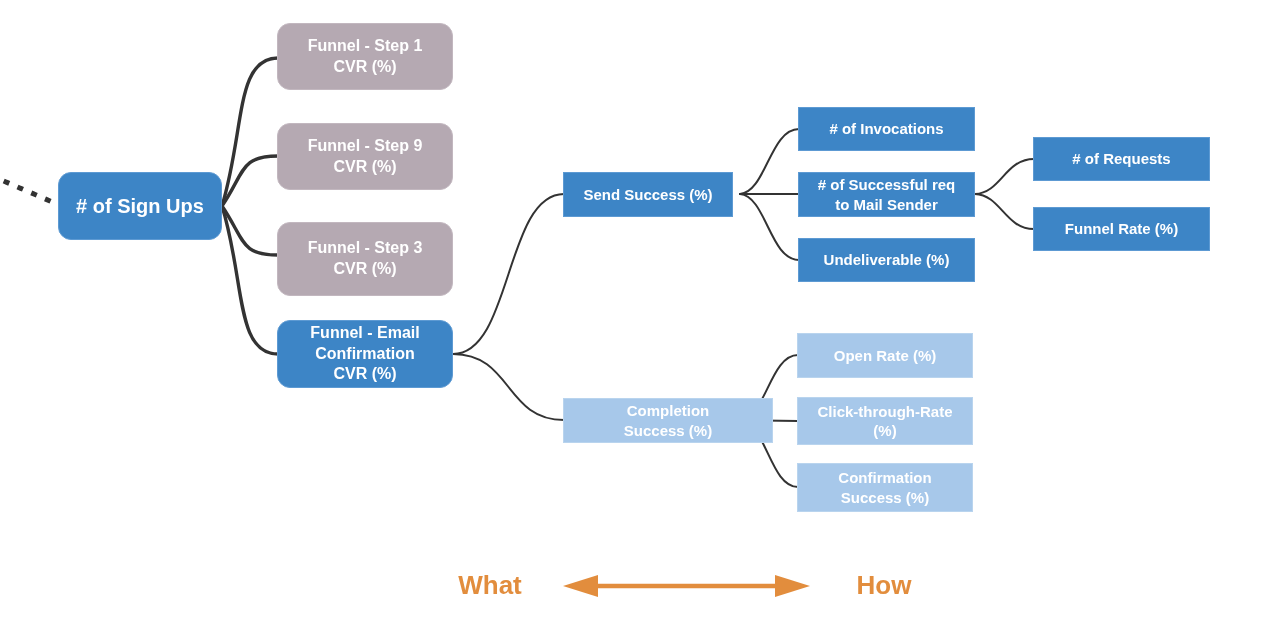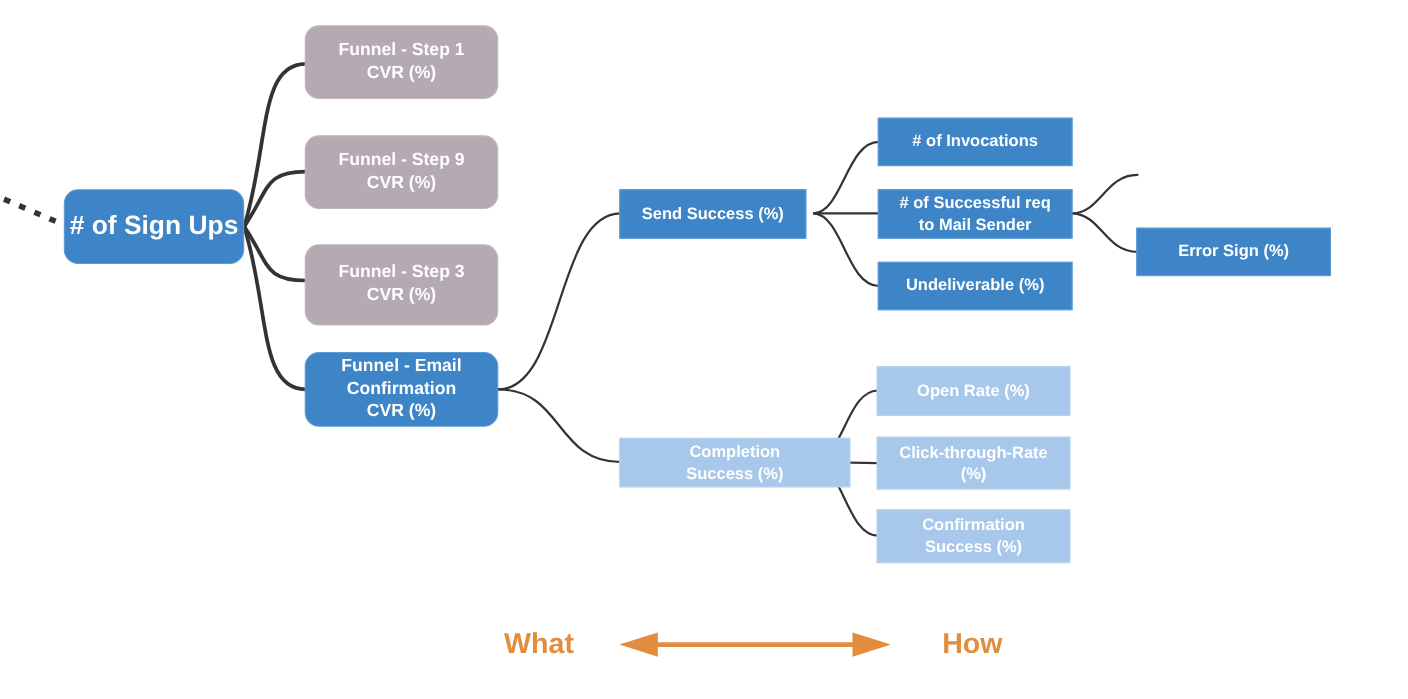--- a/index.html
+++ b/index.html
@@ -55,21 +55,21 @@
     <path class="wire" d="M740,420 L798,421"></path>
     <path class="wire" d="M740,420 C766,422 770,487 798,487"></path>
 
     <g>
       <line class="axis-line" x1="594" y1="586" x2="780" y2="586"></line>
       <polygon class="axis-head" points="563,586 598,575 598,597"></polygon>
       <polygon class="axis-head" points="810,586 775,575 775,597"></polygon>
     </g>
   </svg>
 
-  <div class="node rounded blue" style="left:58px;top:172px;width:164px;height:68px;font-size:24px;"># of Sign Ups</div>
+  <div class="node rounded blue" style="left:58px;top:172px;width:164px;height:68px;font-size:20px;"># of Sign Ups</div>
 
   <div class="node rounded mauve" style="left:277px;top:23px;width:176px;height:67px;font-size:16px;">Funnel - Step 1
 CVR (%)</div>
 
   <div class="node rounded mauve" style="left:277px;top:123px;width:176px;height:67px;font-size:16px;">Funnel - Step 9
 CVR (%)</div>
 
   <div class="node rounded mauve" style="left:277px;top:222px;width:176px;height:74px;font-size:16px;">Funnel - Step 3
 CVR (%)</div>
 
@@ -79,22 +79,23 @@
 
   <div class="node blue" style="left:563px;top:172px;width:170px;height:45px;font-size:15px;">Send Success (%)</div>
 
   <div class="node blue" style="left:798px;top:107px;width:177px;height:44px;font-size:15px;"># of Invocations</div>
 
   <div class="node blue" style="left:798px;top:172px;width:177px;height:45px;font-size:15px;"># of Successful req
 to Mail Sender</div>
 
   <div class="node blue" style="left:798px;top:238px;width:177px;height:44px;font-size:15px;">Undeliverable (%)</div>
 
+  <div class="node blue" style="left:1033px;top:137px;width:177px;height:44px;font-size:15px;"># of Requests</div>
 
-  <div class="node blue" style="left:1033px;top:207px;width:177px;height:44px;font-size:15px;">Error Sign (%)</div>
+  <div class="node blue" style="left:1033px;top:207px;width:177px;height:44px;font-size:15px;">Funnel Rate (%)</div>
 
   <div class="node lightblue" style="left:563px;top:398px;width:210px;height:45px;font-size:15px;">Completion
 Success (%)</div>
 
   <div class="node lightblue" style="left:797px;top:333px;width:176px;height:45px;font-size:15px;">Open Rate (%)</div>
 
   <div class="node lightblue" style="left:797px;top:397px;width:176px;height:48px;font-size:15px;">Click-through-Rate
 (%)</div>
 
   <div class="node lightblue" style="left:797px;top:463px;width:176px;height:49px;font-size:15px;">Confirmation

